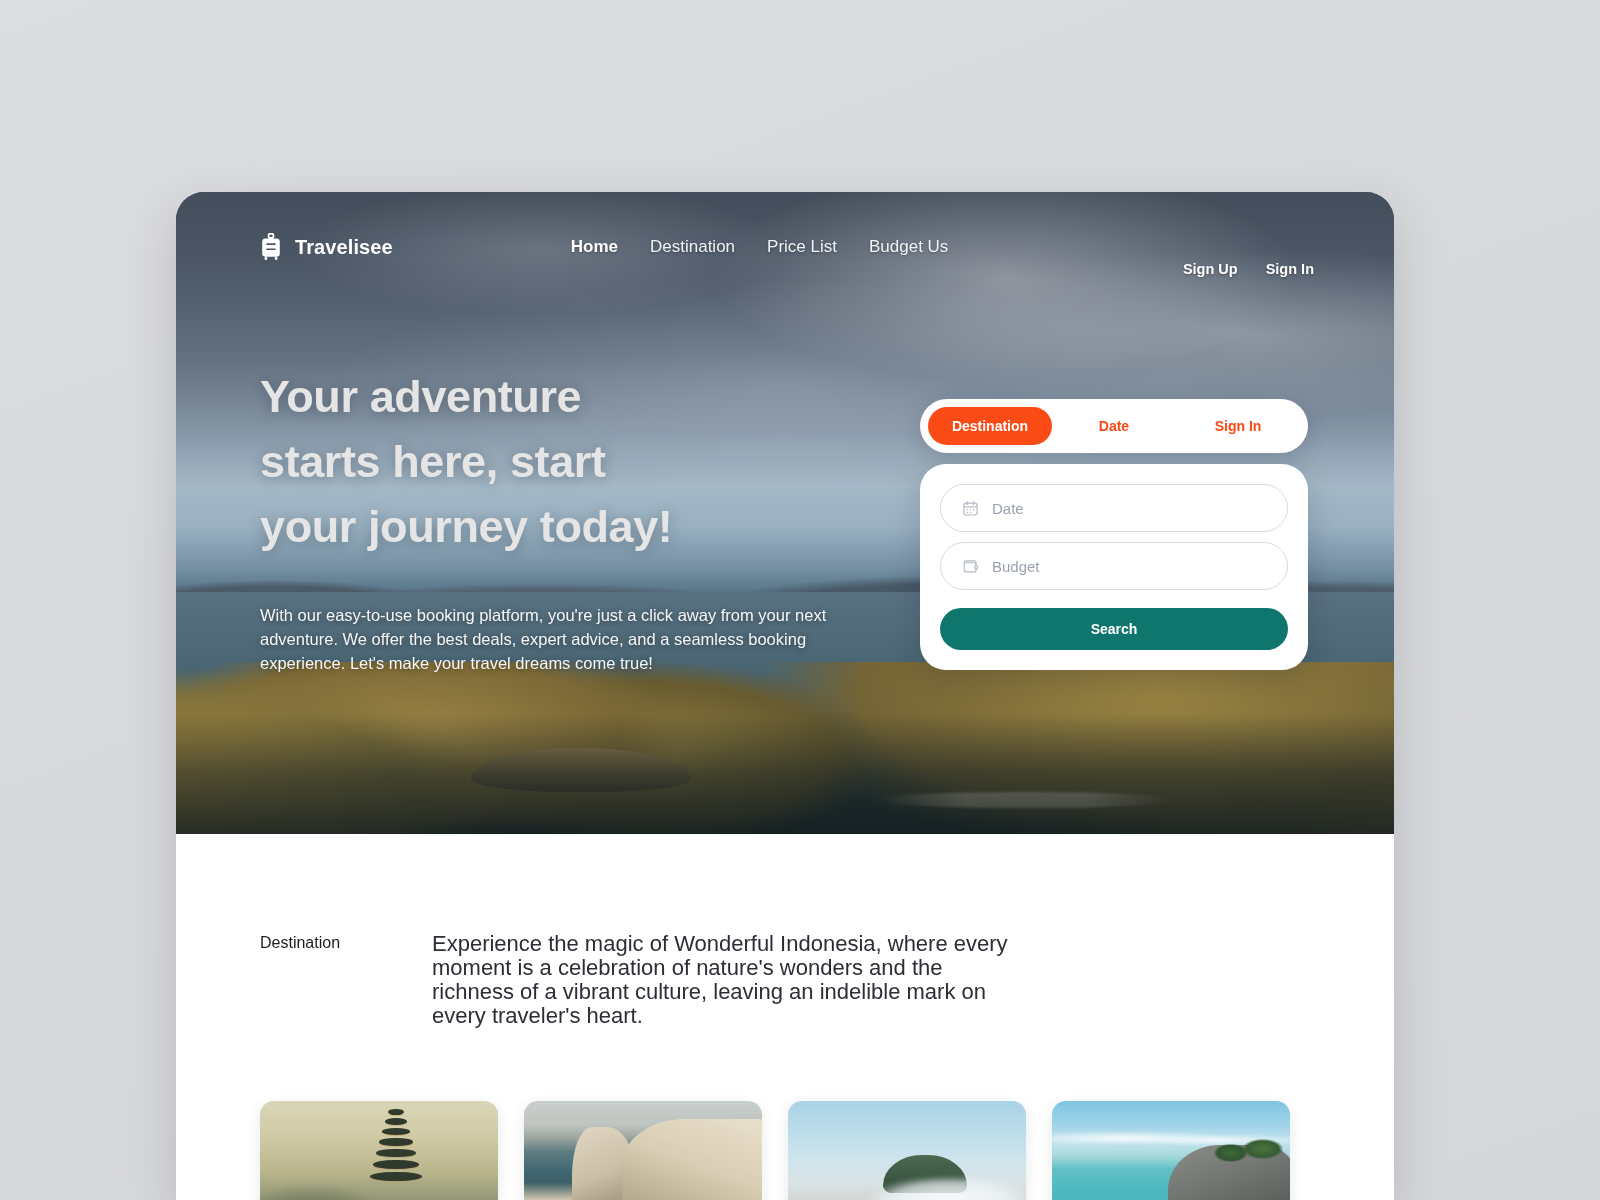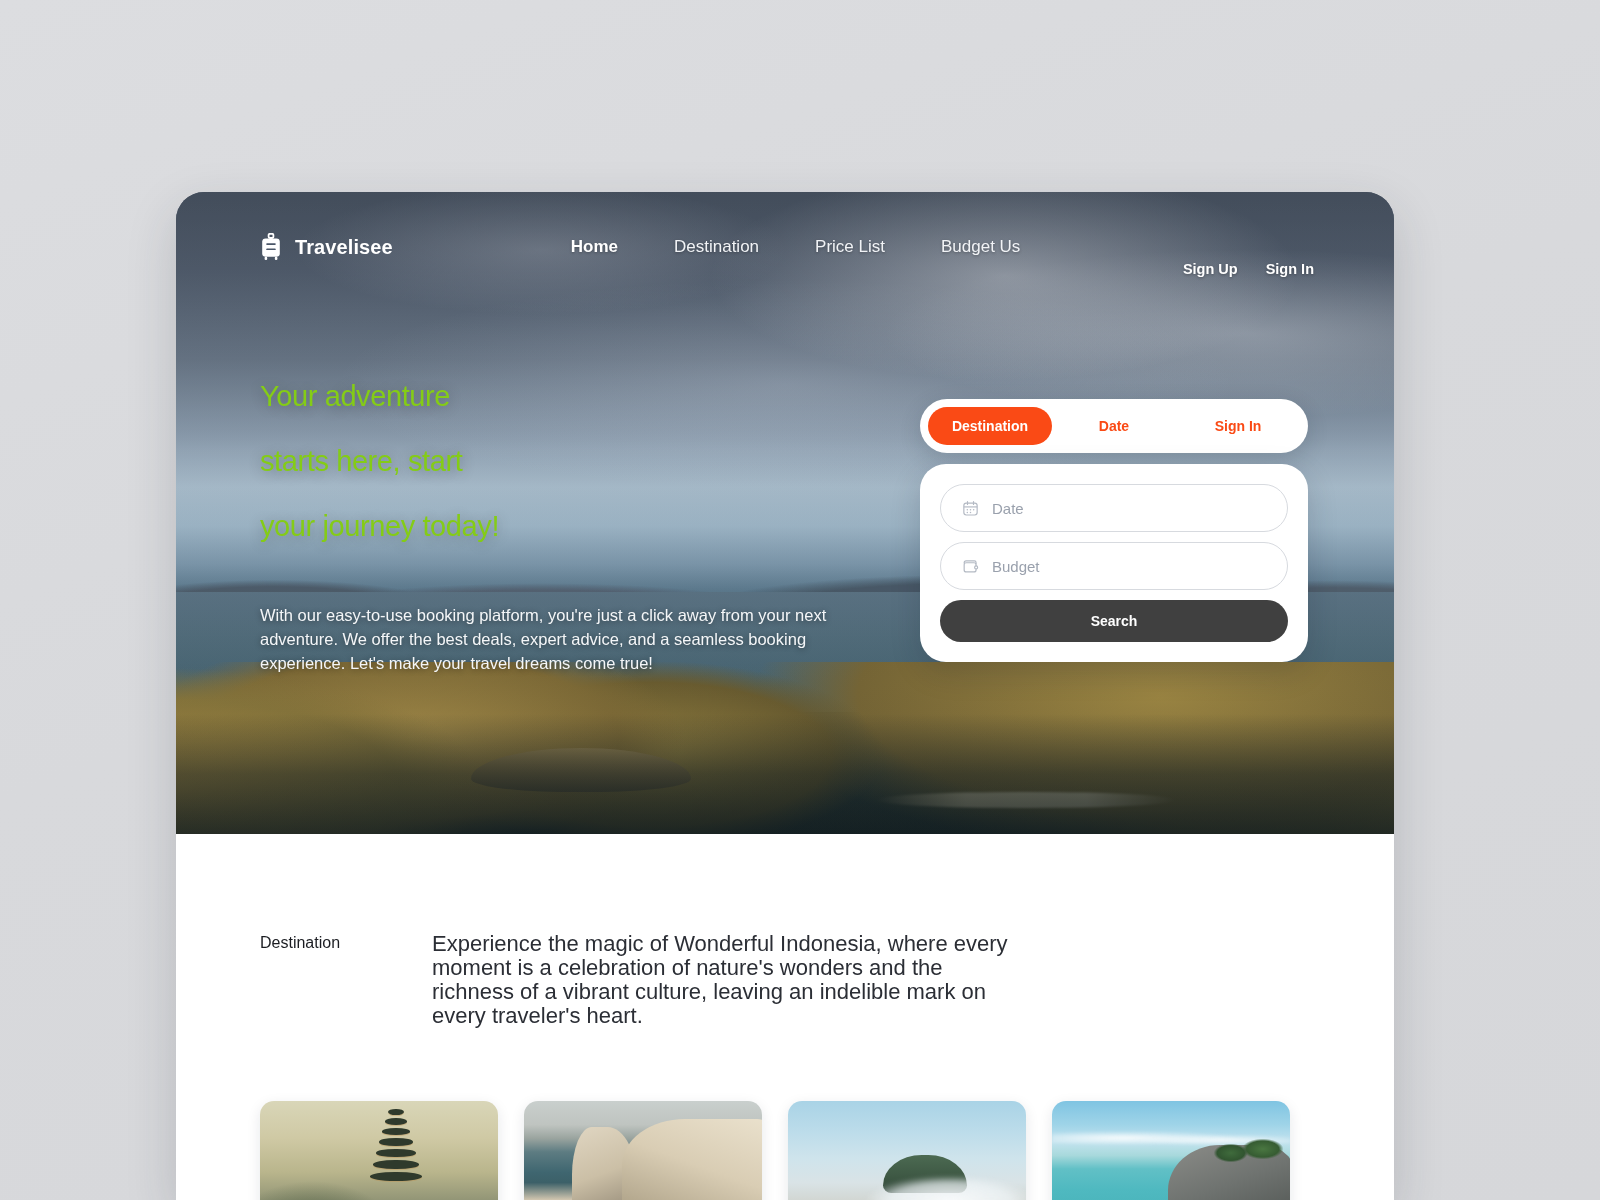--- a/index.html
+++ b/index.html
@@ -157,21 +157,21 @@
   .brand-name {
     color: #fff;
     font-size: 20px;
     font-weight: 700;
     letter-spacing: 0.1px;
   }
 
   .nav-links {
     display: flex;
     align-items: center;
-    gap: 56px;
+    gap: 32px;
     margin-left: 178px;
   }
   .nav-link {
     color: #f1f3f6;
     font-size: 17px;
     font-weight: 400;
     cursor: pointer;
     white-space: nowrap;
     text-shadow: 0 1px 3px rgba(0,0,0,0.30);
   }
@@ -195,24 +195,24 @@
 
   
   .hero-copy {
     position: absolute;
     left: 84px;
     top: 172px;
     width: 600px;
     z-index: 20;
   }
   .hero-title {
-    color: #84cc16;
-    font-size: 29px;
+    color: #e5e5e5;
+    font-size: 45px;
     line-height: 65px;
-    font-weight: 400;
+    font-weight: 700;
     letter-spacing: -0.4px;
     text-shadow: 0 2px 14px rgba(10,20,30,0.30);
   }
   .hero-sub {
     margin-top: 44px;
     width: 600px;
     color: #f4f6f8;
     font-size: 16.5px;
     line-height: 24px;
     font-weight: 400;
@@ -279,25 +279,26 @@
     outline: none;
     font-family: "Liberation Sans", sans-serif;
     font-size: 15px;
     color: #5b6270;
     background: transparent;
     width: 100%;
   }
   .field input::placeholder { color: #9aa1ad; }
 
   .search-btn {
+    margin-top: 8px;
     width: 100%;
     height: 42px;
     border: none;
     border-radius: 24px;
-    background: #404040;
+    background: #0f766e;
     color: #ffffff;
     font-family: "Liberation Sans", sans-serif;
     font-size: 14px;
     font-weight: 700;
     cursor: pointer;
   }
 
   
   .dest-section {
     background: #ffffff;

